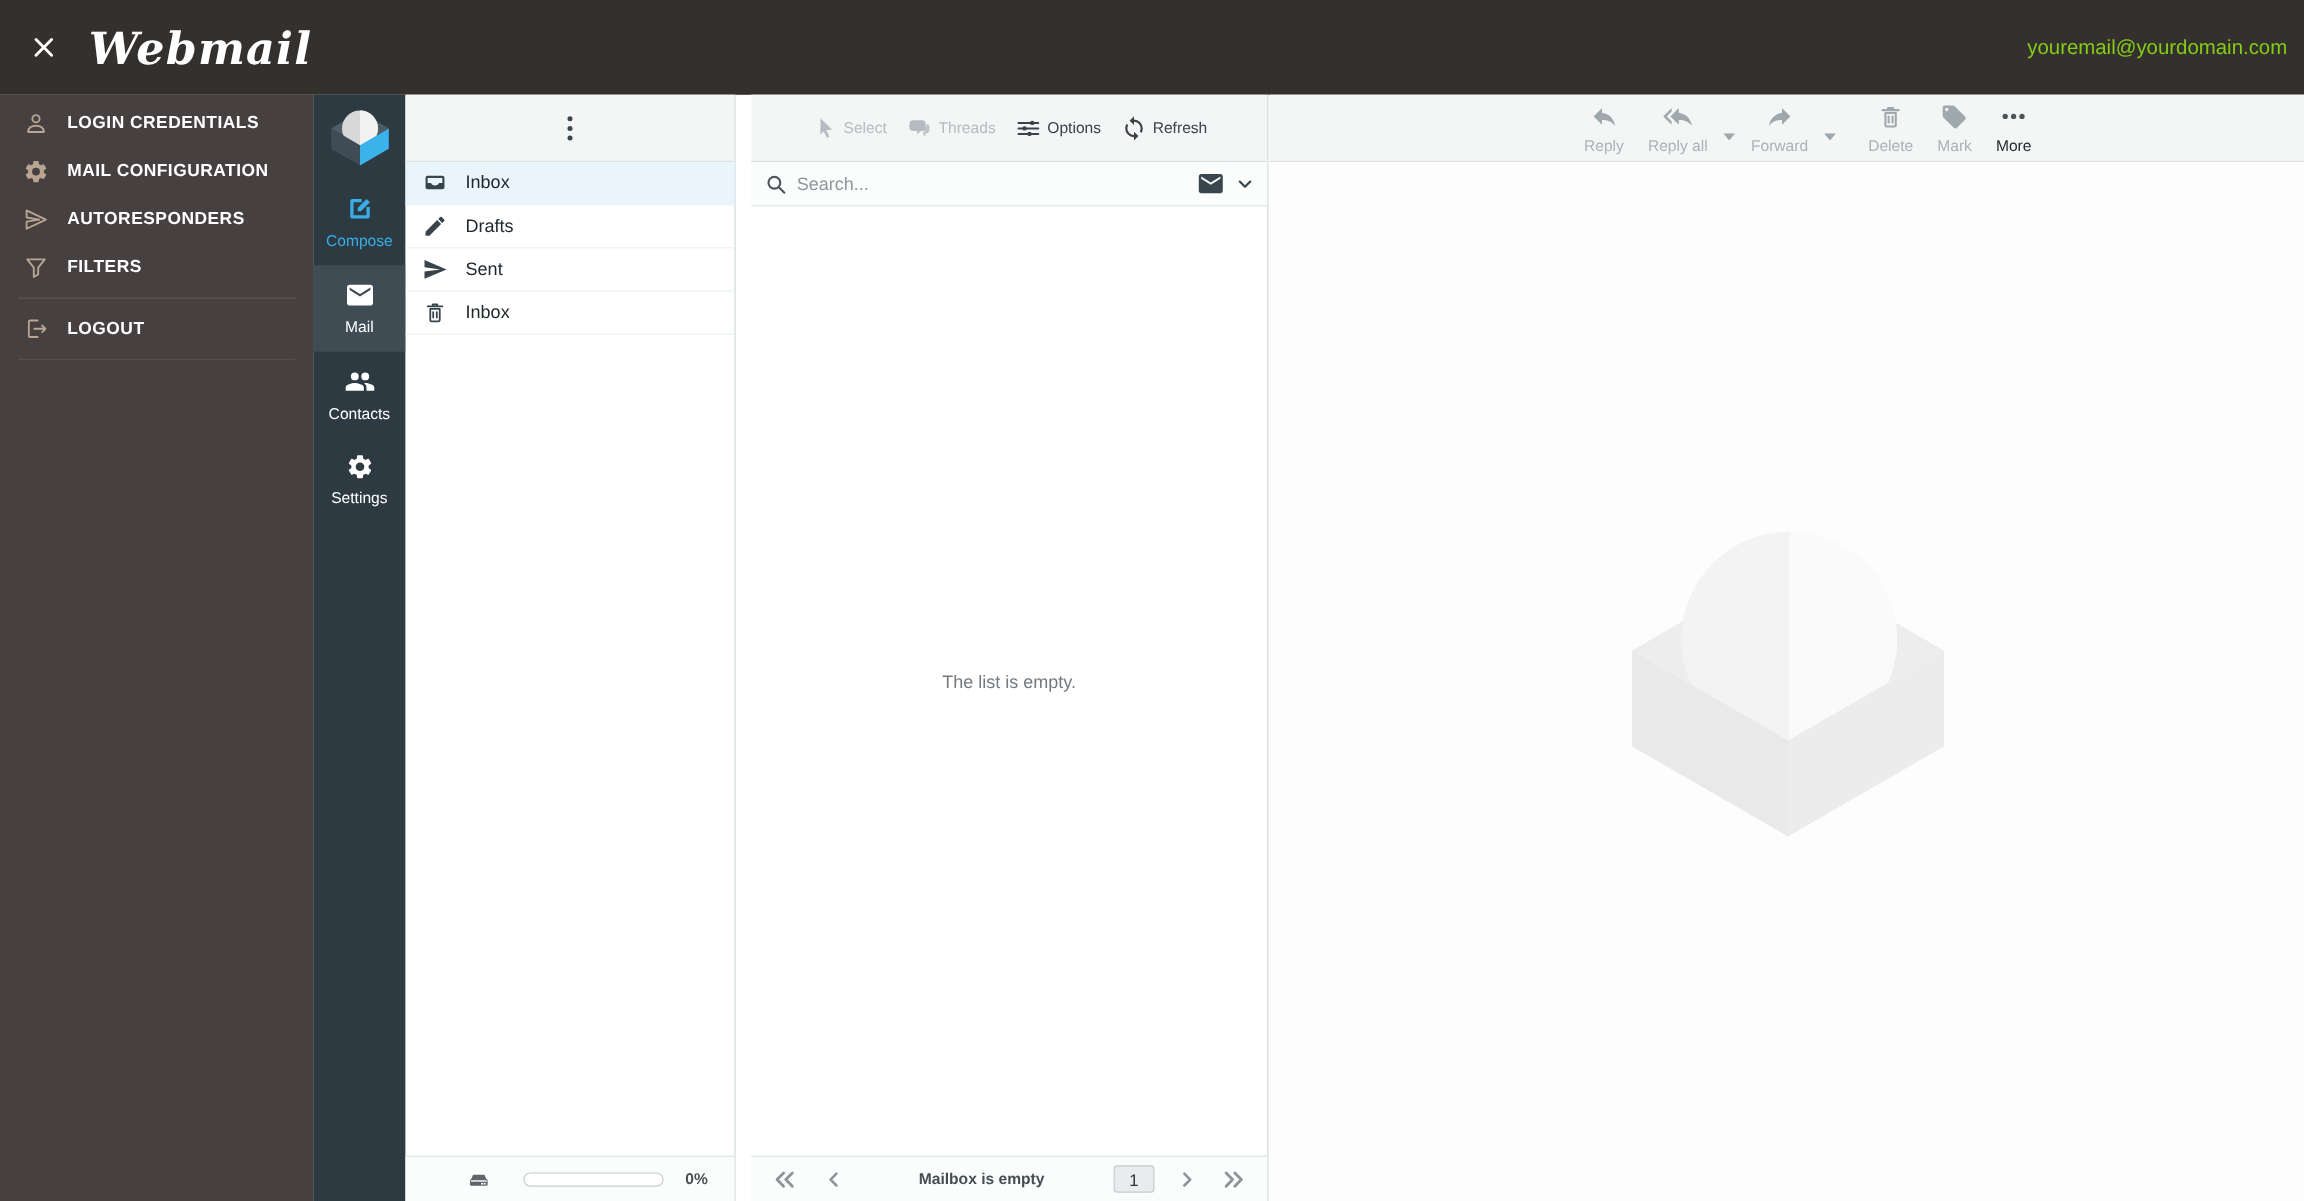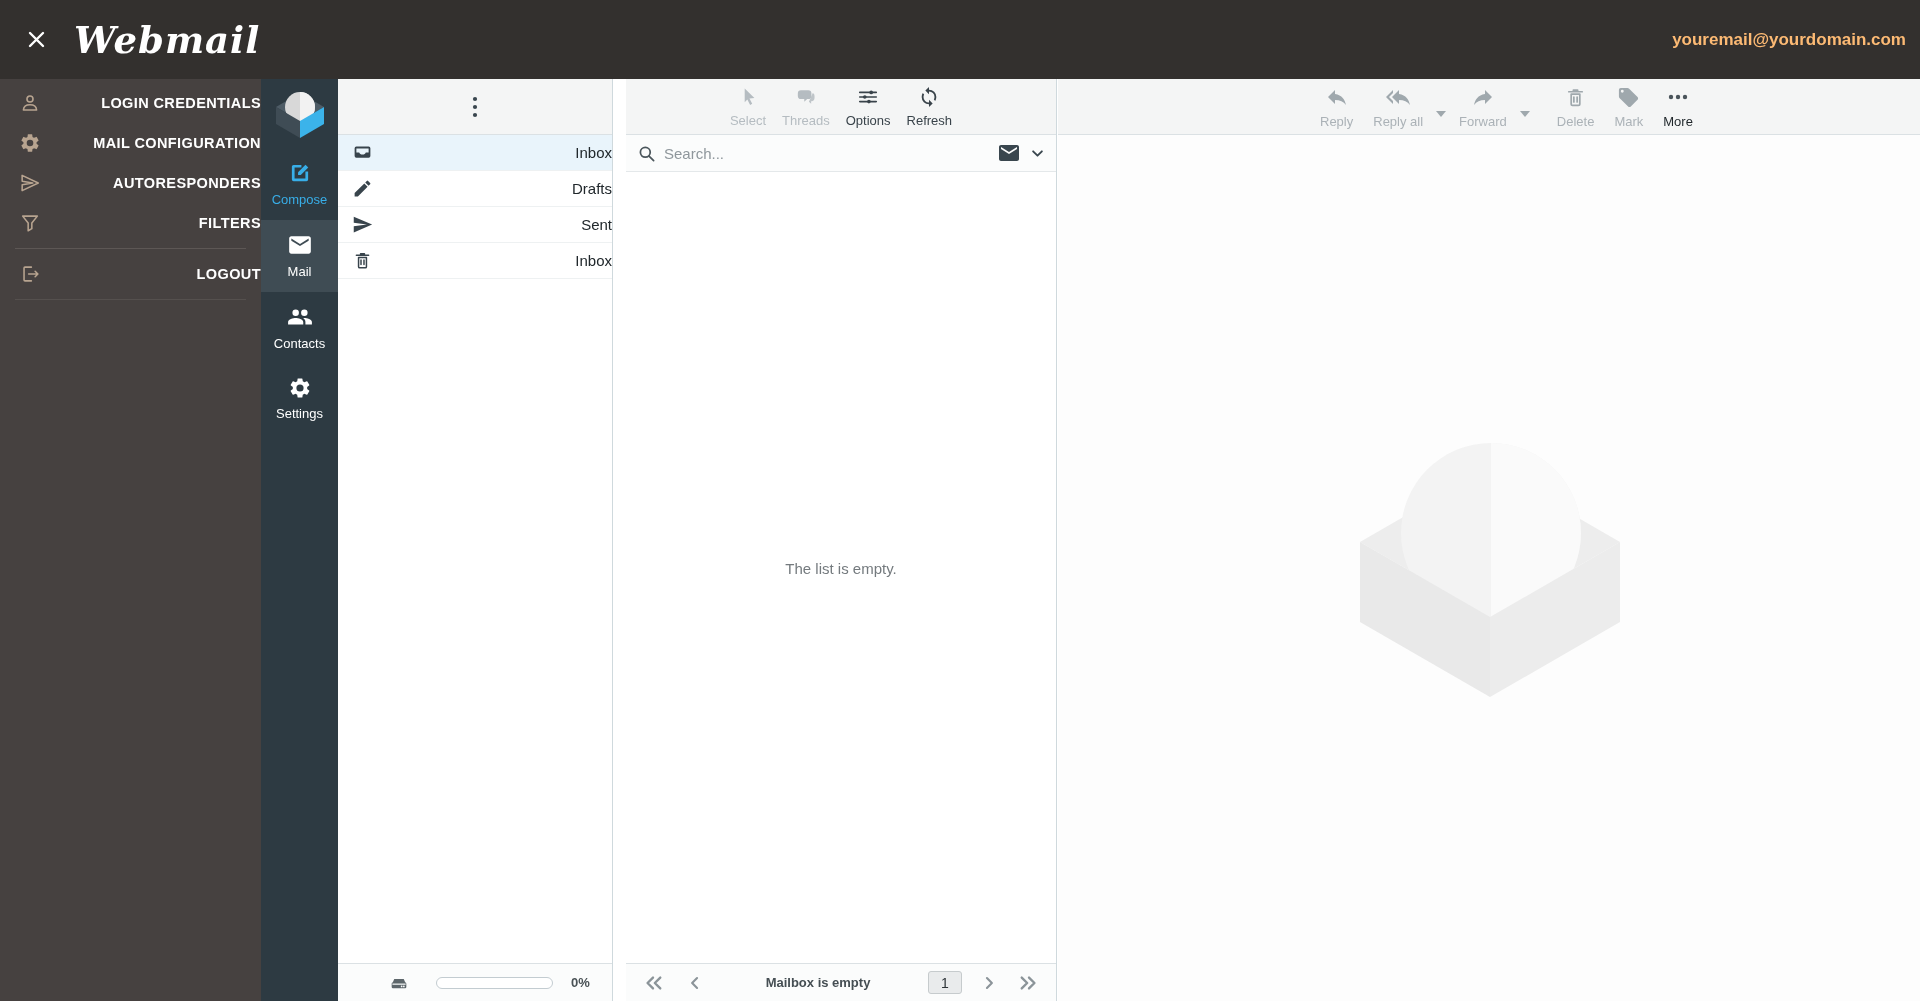--- a/index.html
+++ b/index.html
@@ -1,25 +1,25 @@
 <!DOCTYPE html>
 <html><head>
 <meta charset="utf-8">
 <style>
   * { margin:0; padding:0; box-sizing:border-box; }
   html,body { width:1920px; height:1001px; overflow:hidden; background:#fff;
               font-family:"Liberation Sans", sans-serif; }
-  button { background:none; border:none; font-family:inherit; cursor:pointer; padding:0;justify-content:space-between; }
+  button { background:none; border:none; font-family:inherit; cursor:pointer; padding:0; }
 
   
   .topbar { height:79px; background:#33302e; display:flex; align-items:center; position:relative; }
   .close-btn { margin-left:22px; width:28px; height:28px; display:flex; align-items:center; justify-content:center; color:#fff; }
   .logo { margin-left:24px; color:#fff; font-family:"DejaVu Serif", serif; font-style:italic; font-weight:bold;
           font-size:37px; letter-spacing:1px; }
-  .topbar-email { margin-left:auto; margin-right:14px; color:#fdba74; font-size:17px;font-weight:bold; }
+  .topbar-email { margin-left:auto; margin-right:14px; color:#84cc16; font-size:17px; }
 
   .main { position:absolute; top:79px; left:0; right:0; bottom:0; }
 
   
   .sidebar { position:absolute; left:0; top:0; width:261px; height:100%; background:#464140; padding-top:4px; }
   .side-item { width:100%; height:40px; display:flex; align-items:center; padding-left:19px; gap:15px;
                color:#ffffff; font-weight:bold; font-size:14.5px; letter-spacing:.4px; text-align:left; }
   .side-item svg { color:#b8a490; flex:none; }
   .side-divider { border:none; border-top:1px solid #5d5755; margin:5px 15px; }
   .side-divider-b { border:none; border-top:1px solid #55504e; margin:5px 15px 0; }
@@ -47,21 +47,21 @@
   .folders-footer { position:absolute; left:0; right:0; bottom:0; height:38px; background:#fbfcfc;
                     border-top:1px solid #dbe1e4; display:flex; align-items:center; }
   .quota-icon { margin-left:50px; color:#5d666b; display:flex; }
   .quota-bar { margin-left:26px; width:117px; height:12px; border:1px solid #c3ccd1; border-radius:7px; background:#fff; overflow:hidden; }
   .quota-fill { height:100%; width:0; background:#8fd03c; }
   .quota-label { margin-left:18px; font-size:13px; font-weight:bold; color:#4a5256; }
 
   
   .list { position:absolute; left:626px; top:0; width:431px; height:100%; background:#fff; border-right:1px solid #cfd9dd; }
   .list-toolbar { display:flex; align-items:center; justify-content:center; }
-  .tbtn { display:flex; flex-direction:column; align-items:center; justify-content:center; gap:5px;
+  .tbtn { display:flex; flex-direction:row; align-items:center; justify-content:center; gap:5px;
           padding:0 8px; height:56px; font-size:13px; color:#39434a; }
   .tbtn svg { color:#39434a; }
   .tbtn.disabled, .tbtn.disabled svg { color:#b5bcc1; }
   .searchbar { height:37px; background:#fbfcfc; border-bottom:1px solid #e4e8ea; display:flex; align-items:center; padding:0 11px; }
   .search-icon { color:#4b565c; display:flex; }
   .search-input { flex:1; margin-left:8px; border:none; outline:none; background:transparent; font-size:15px; color:#30383d; }
   .search-input::placeholder { color:#8f979c; }
   .scope-btn { display:flex; align-items:center; color:#39464e; margin-right:9px; }
   .scope-caret { display:flex; align-items:center; color:#39464e; }
   .list-empty { position:absolute; top:94px; bottom:38px; left:0; right:0; display:flex; align-items:center; justify-content:center; }

